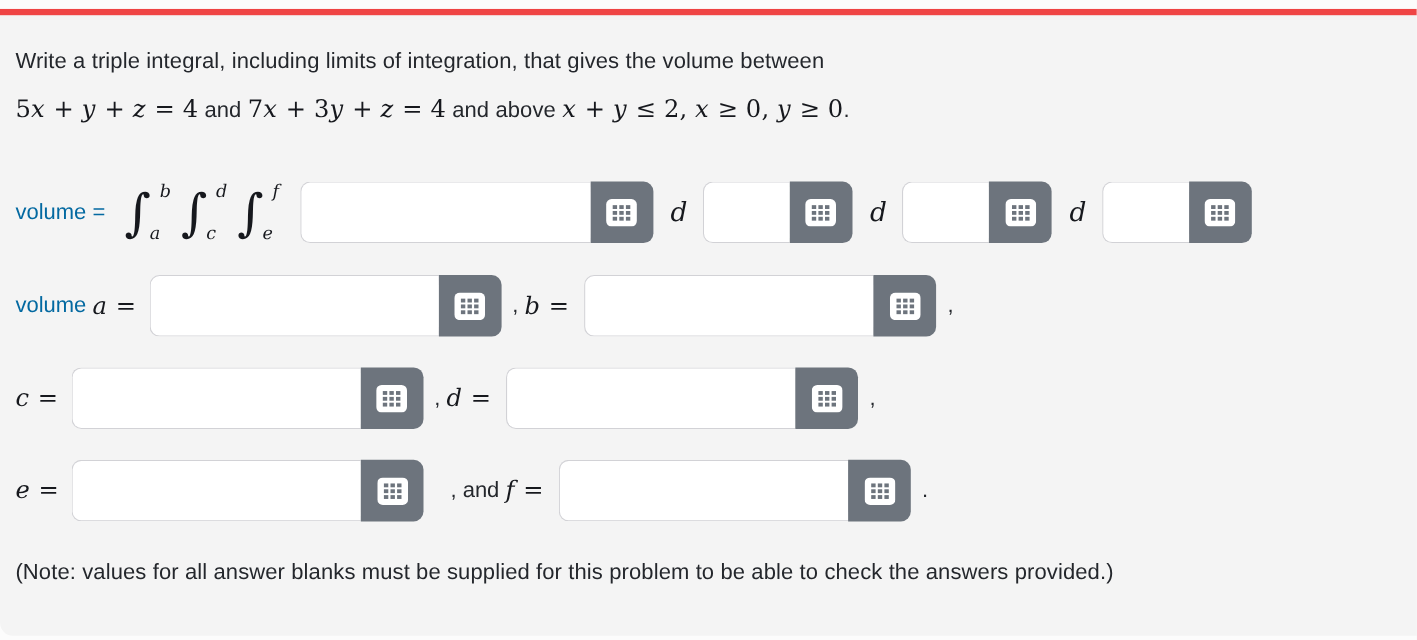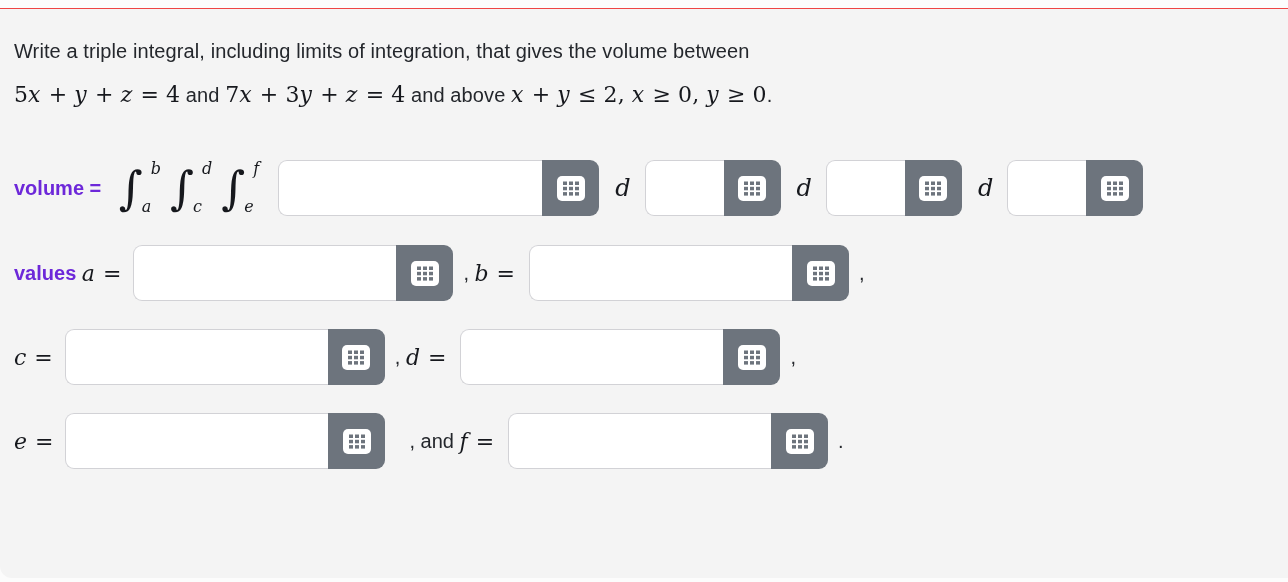--- a/index.html
+++ b/index.html
@@ -5,21 +5,21 @@
   html,body{margin:0;padding:0;}
   body{
     width:1288px;height:582px;overflow:hidden;
     background:#fcfcfc;
     font-family:"Liberation Sans", sans-serif;
     color:#24272c;
   }
   .panel{
     position:absolute;top:8px;left:0;width:1288px;height:570px;
     background:#f4f4f4;
-    border-top:1px solid #ef4444;
+    border-top:6px solid #ef4444;
     border-bottom-left-radius:12px;
     box-sizing:border-box;
   }
   .problem{
     margin:20px 14px 0 14px;
     font-size:20px;
     line-height:44px;
     letter-spacing:.1px;
   }
   .math{
@@ -28,21 +28,21 @@
     color:#16181d;
     white-space:pre;
   }
   .math i{font-style:italic;padding-right:1px;}
   .row{
     display:flex;align-items:center;
     margin:0 14px;
   }
   .volume-row{margin-top:42px;}
   .limits-row{margin-top:28px;}
-  .row-label{font-size:20px;color:#6d28d9;white-space:pre;font-weight:bold;}
+  .row-label{font-size:20px;color:#0369a1;white-space:pre;}
   .sep{font-size:20px;white-space:pre;}
   
   .integrals{display:inline-flex;align-items:center;margin-left:12px;margin-right:10px;}
   .integral{display:inline-flex;align-items:center;margin-right:9px;}
   .int-glyph{
     font-family:"DejaVu Serif", serif;
     font-size:46px;line-height:58px;color:#16181d;
   }
   .int-limits{
     display:inline-flex;flex-direction:column;justify-content:space-between;
@@ -200,21 +200,21 @@
               <rect x="6" y="16.1" width="4" height="3.5"></rect>
               <rect x="12" y="16.1" width="4" height="3.5"></rect>
               <rect x="18" y="16.1" width="4" height="3.5"></rect>
             </g>
           </svg>
       </button>
     </span>
   </div>
 
   <div class="row limits-row">
-    <span class="row-label">values </span>
+    <span class="row-label">volume </span>
     <span class="math" style="margin-right:12px;"><i>a</i> =</span>
     <span class="answer-group">
       <input class="answer-input medium" type="text" value="" style="">
       <button class="kp">
         <svg width="28" height="25" viewBox="0 0 28 25">
             <rect width="28" height="25" rx="5" fill="#ffffff"></rect>
             <g fill="#6d747d">
               <rect x="6" y="5.5" width="4" height="3.5"></rect>
               <rect x="12" y="5.5" width="4" height="3.5"></rect>
               <rect x="18" y="5.5" width="4" height="3.5"></rect>
@@ -335,14 +335,15 @@
               <rect x="6" y="16.1" width="4" height="3.5"></rect>
               <rect x="12" y="16.1" width="4" height="3.5"></rect>
               <rect x="18" y="16.1" width="4" height="3.5"></rect>
             </g>
           </svg>
       </button>
     </span>
     <span class="sep" style="margin-left:10px;">.</span>
   </div>
 
+  <p class="note">(Note: values for all answer blanks must be supplied for this problem to be able to check the answers provided.)</p>
 
 </div>
 
 </body></html>

